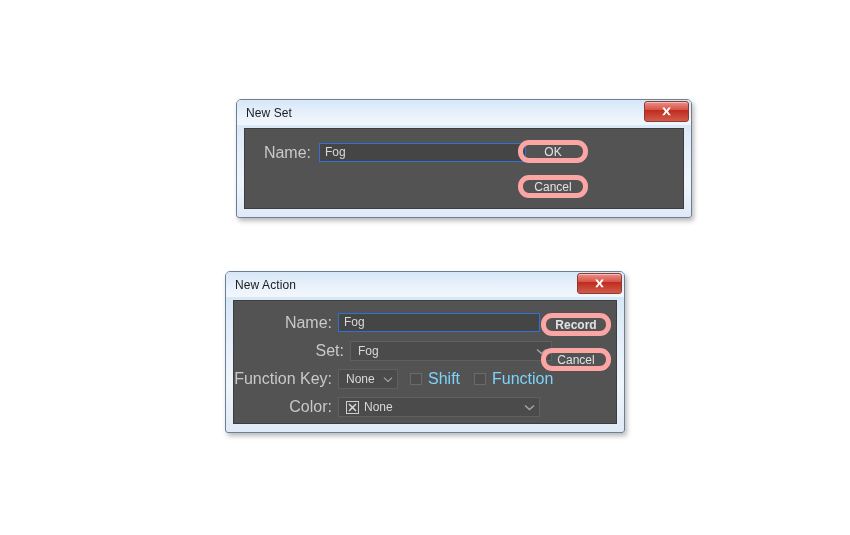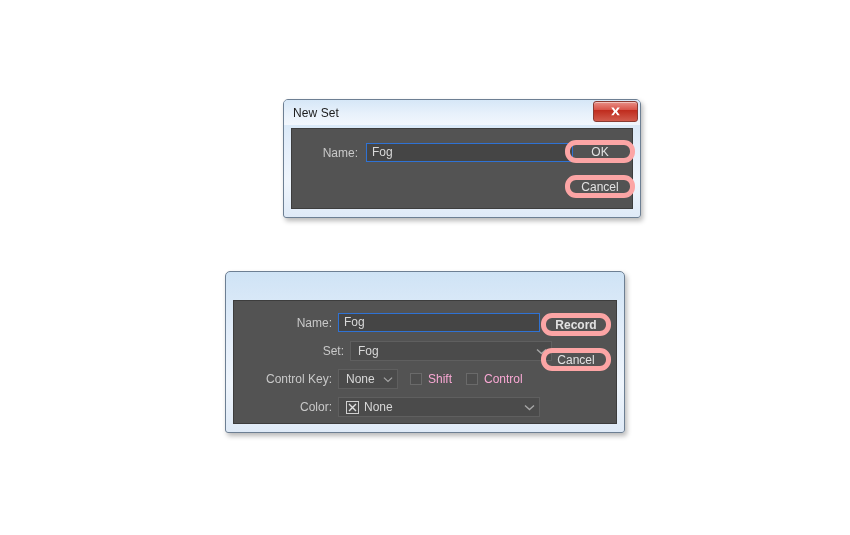--- a/index.html
+++ b/index.html
@@ -64,21 +64,21 @@
     position: relative;
   }
 
   
   .row {
     display: flex;
     align-items: center;
     position: absolute;
   }
   .field-label {
-    font-size: 12px;
+    font-size: 16px;
     color: #c9c9c9;
     text-align: right;
     white-space: nowrap;
   }
 
   .text-input {
     background: #454545;
     border: 1px solid #2f72d4;
     color: #d8d8d8;
     font-family: "Liberation Sans", sans-serif;
@@ -140,29 +140,29 @@
   }
   .cb {
     width: 12px;
     height: 12px;
     border: 1px solid #6a6a6a;
     background: #4e4e4e;
     box-sizing: border-box;
     margin-right: 6px;
   }
   .cb-label {
-    font-size: 12px;
-    color: #f9a8d4;
+    font-size: 16px;
+    color: #7dd3fc;
     white-space: nowrap;
   }
 </style>
 </head>
 <body>
 
-<div class="dialog" id="dlg-new-set" style="left:236px; top:99px; width:358px; height:119px;margin-left:47px;">
+<div class="dialog" id="dlg-new-set" style="left:236px; top:99px; width:456px; height:119px;">
 
   <div class="titlebar">
     <span class="title-text">New Set</span>
 
     <div class="close-btn">
       <svg width="13" height="11" viewBox="0 0 13 11" aria-hidden="true">
         <path d="M2.2 1.6 L5.0 5.4 L2.2 9.2 L4.6 9.2 L6.5 6.6 L8.4 9.2 L10.8 9.2 L8.0 5.4 L10.8 1.6 L8.4 1.6 L6.5 4.2 L4.6 1.6 Z" fill="#ffffff"></path>
       </svg>
     </div>
   </div>
@@ -179,20 +179,29 @@
     </div>
 
     <div class="pill-btn" style="left:273px; top:46px; width:70px;">
       <span>Cancel</span>
     </div>
   </div>
 </div>
 
 <div class="dialog" id="dlg-new-action" style="left:225px; top:271px; width:400px; height:162px;">
 
+  <div class="titlebar">
+    <span class="title-text">New Action</span>
+
+    <div class="close-btn">
+      <svg width="13" height="11" viewBox="0 0 13 11" aria-hidden="true">
+        <path d="M2.2 1.6 L5.0 5.4 L2.2 9.2 L4.6 9.2 L6.5 6.6 L8.4 9.2 L10.8 9.2 L8.0 5.4 L10.8 1.6 L8.4 1.6 L6.5 4.2 L4.6 1.6 Z" fill="#ffffff"></path>
+      </svg>
+    </div>
+  </div>
 
   <div class="panel" style="position:absolute; left:7px; top:28px; right:7px; bottom:8px;">
 
     <div class="row" style="left:0; top:12px; width:320px;">
       <span class="field-label" style="width:98px;">Name:</span>
       <input class="text-input" type="text" style="margin-left: 6px; width: 202px;" value="Fog">
     </div>
 
     <div class="row" style="left:0; top:40px; width:320px;">
       <span class="field-label" style="width:98px;padding-left:12px;">Set:</span>
@@ -200,38 +209,38 @@
         <span class="sel-text">Fog</span>
         <span class="chev">
           <svg width="11" height="7" viewBox="0 0 11 7" aria-hidden="true">
             <path d="M1 1.5 L5.5 5.6 L10 1.5" fill="none" stroke="#c6c6c6" stroke-width="1.3"></path>
           </svg>
         </span>
       </div>
     </div>
 
     <div class="row" style="left:0; top:68px; width:320px;">
-      <span class="field-label" style="width:98px;">Control Key:</span>
+      <span class="field-label" style="width:98px;">Function Key:</span>
       <div class="select" style="margin-left:6px; width:60px;">
         <span class="sel-text">None</span>
         <span class="chev">
           <svg width="10" height="7" viewBox="0 0 11 7" aria-hidden="true">
             <path d="M1 1.5 L5.5 5.6 L10 1.5" fill="none" stroke="#c6c6c6" stroke-width="1.3"></path>
           </svg>
         </span>
       </div>
 
       <div class="checkbox-group" style="margin-left:12px;">
         <span class="cb"></span>
         <span class="cb-label">Shift</span>
       </div>
 
       <div class="checkbox-group" style="margin-left:14px;">
         <span class="cb"></span>
-        <span class="cb-label">Control</span>
+        <span class="cb-label">Function</span>
       </div>
     </div>
 
     <div class="row" style="left:0; top:96px; width:320px;">
       <span class="field-label" style="width:98px;">Color:</span>
       <div class="select" style="margin-left:6px; width:202px;">
         <span class="xbox">
           <svg width="9" height="9" viewBox="0 0 9 9" aria-hidden="true">
             <path d="M1 1 L8 8 M8 1 L1 8" stroke="#e0e0e0" stroke-width="1.4" fill="none"></path>
           </svg>

